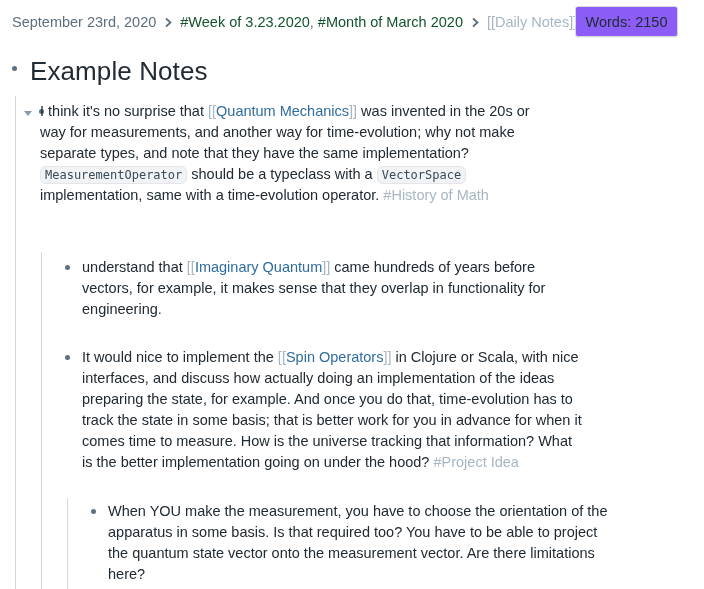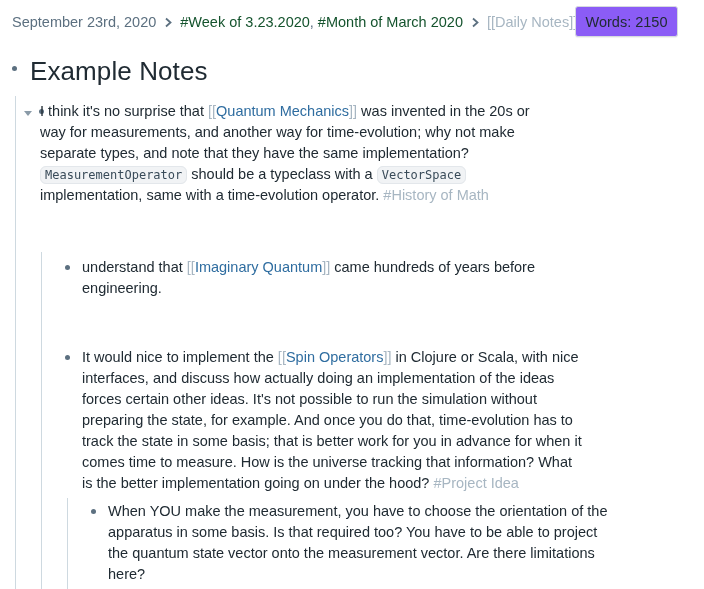--- a/index.html
+++ b/index.html
@@ -69,28 +69,28 @@
     <span class="line"><span>I think it's no surprise that </span><span><span class="bracket">[[</span><span class="page-ref">Quantum Mechanics</span><span class="bracket">]]</span></span><span> was invented in the 20s or</span></span>
     <span class="line"><span>way for measurements, and another way for time-evolution; why not make</span></span>
     <span class="line"><span>separate types, and note that they have the same implementation?</span></span>
     <span class="line"><code class="inline">MeasurementOperator</code><span>  should be a typeclass with a </span><code class="inline">VectorSpace</code></span>
     <span class="line"><span>implementation, same with a time-evolution operator. </span><span class="tag">#History of Math</span></span>
   </div>
 
 <span class="bullet" style="left:65px; top:265px;"></span>
 <div class="block" id="block-2" style="left:82px; top:257px;">
     <span class="line"><span>understand that </span><span><span class="bracket">[[</span><span class="page-ref">Imaginary Quantum</span><span class="bracket">]]</span></span><span> came hundreds of years before</span></span>
+    <span class="line"><span>vectors, for example, it makes sense that they overlap in functionality for</span></span>
     <span class="line"><span>engineering.</span></span>
   </div>
 
 <span class="bullet" style="left:65px; top:355px;"></span>
 <div class="block" id="block-3" style="left:82px; top:347px;">
     <span class="line"><span>It would nice to implement the </span><span><span class="bracket">[[</span><span class="page-ref">Spin Operators</span><span class="bracket">]]</span></span><span> in Clojure or Scala, with nice</span></span>
     <span class="line"><span>interfaces, and discuss how actually doing an implementation of the ideas</span></span>
-    <span class="line"><span>forces certain other ideas. It's not possible to run the simulation without</span></span>
     <span class="line"><span>preparing the state, for example. And once you do that, time-evolution has to</span></span>
     <span class="line"><span>track the state in some basis; that is better work for you in advance for when it</span></span>
     <span class="line"><span>comes time to measure. How is the universe tracking that information? What</span></span>
     <span class="line"><span>is the better implementation going on under the hood? </span><span class="tag">#Project Idea</span></span>
   </div>
 
 <span class="bullet" style="left:91px; top:509px;"></span>
 <div class="block" id="block-4" style="left:108px; top:501px;">
     <span class="line"><span>When YOU make the measurement, you have to choose the orientation of the</span></span>
     <span class="line"><span>apparatus in some basis. Is that required too? You have to be able to project</span></span>

